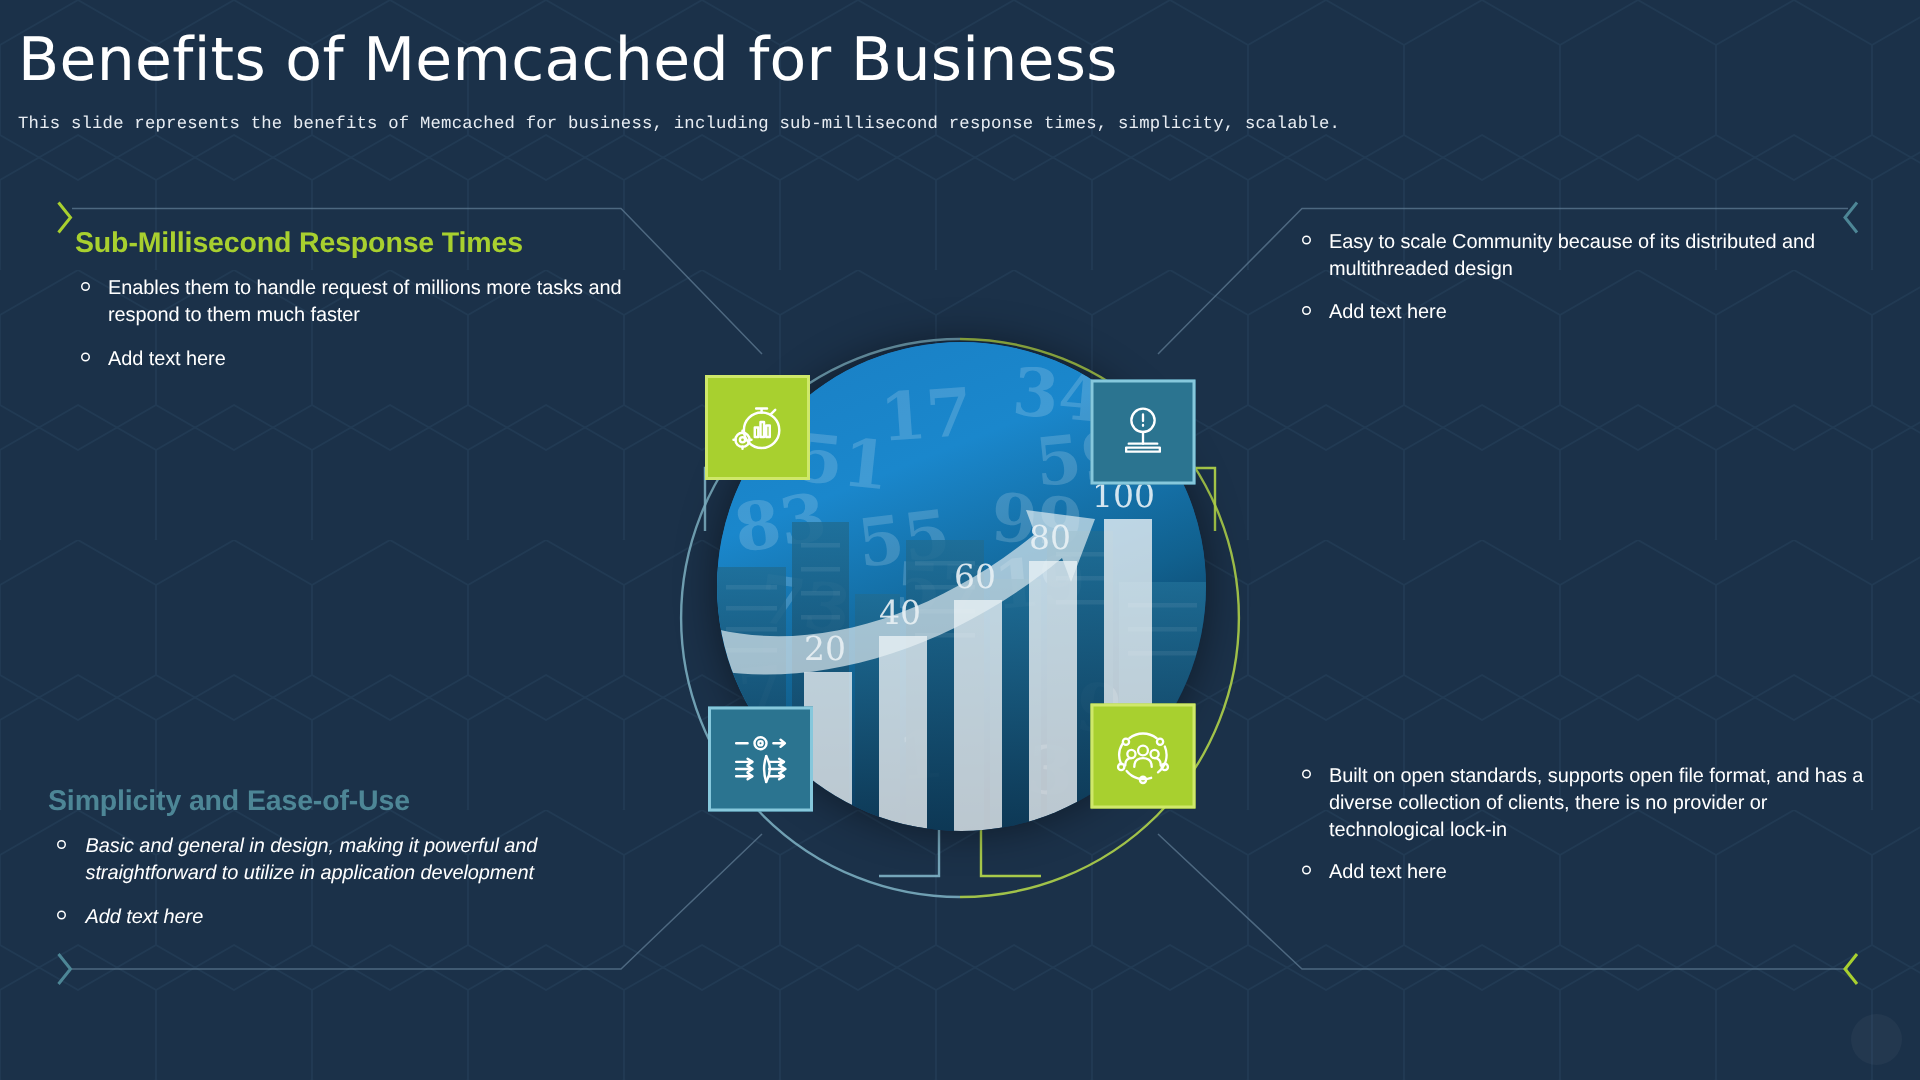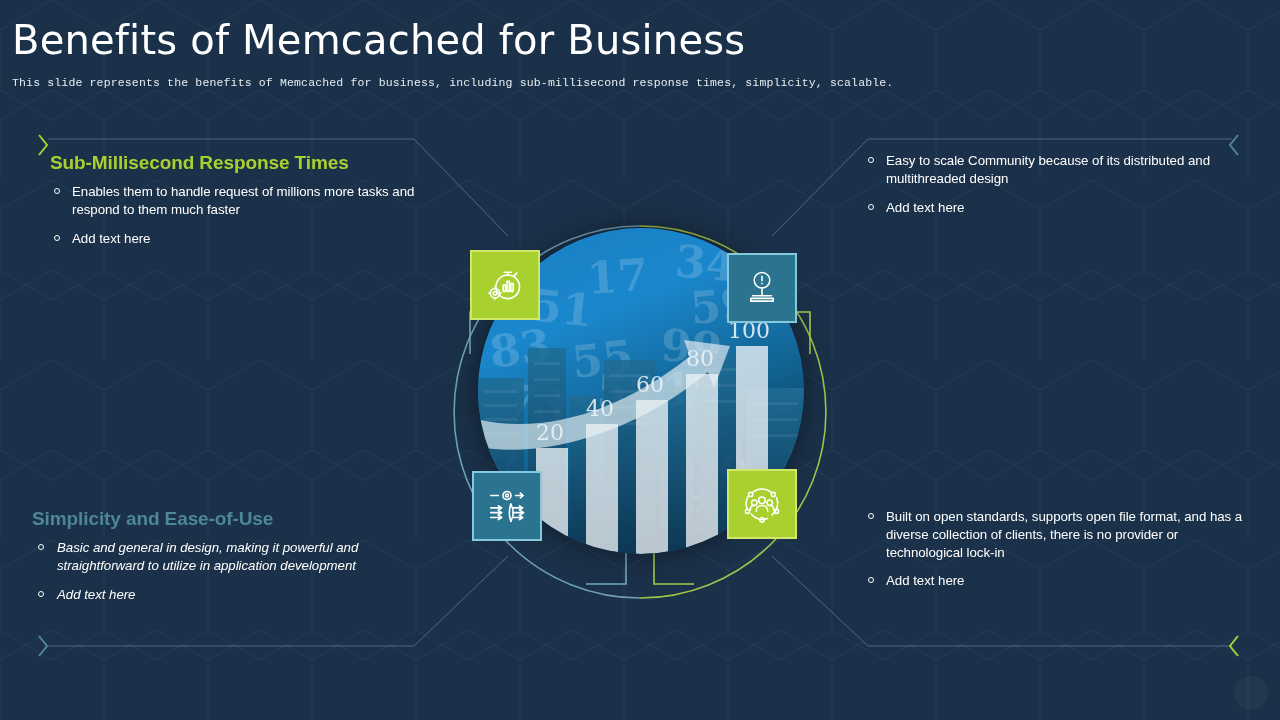--- a/index.html
+++ b/index.html
@@ -86,21 +86,21 @@
     top: 5px;
     width: 6px;
     height: 6px;
     border: 1px solid #ffffff;
     border-radius: 50%;
     box-sizing: border-box;
   }
 
   .tl { left: 50px;  top: 152px; width: 390px; }
   .tr { left: 864px; top: 152px; width: 390px; }
-  .bl { left: 32px;  top: 508px; width: 400px; }
+  .bl { left: 32px;  top: 524px; width: 400px; }
   .br { left: 864px; top: 508px; width: 390px; }
   .bl .bullets li { padding-left: 25px; font-style: italic; }
   .bl .bullets li::before { left: 6px; }
 
   
   .center-wrap {
     position: absolute;
     left: 460px;
     top: 228px;
     width: 360px;

